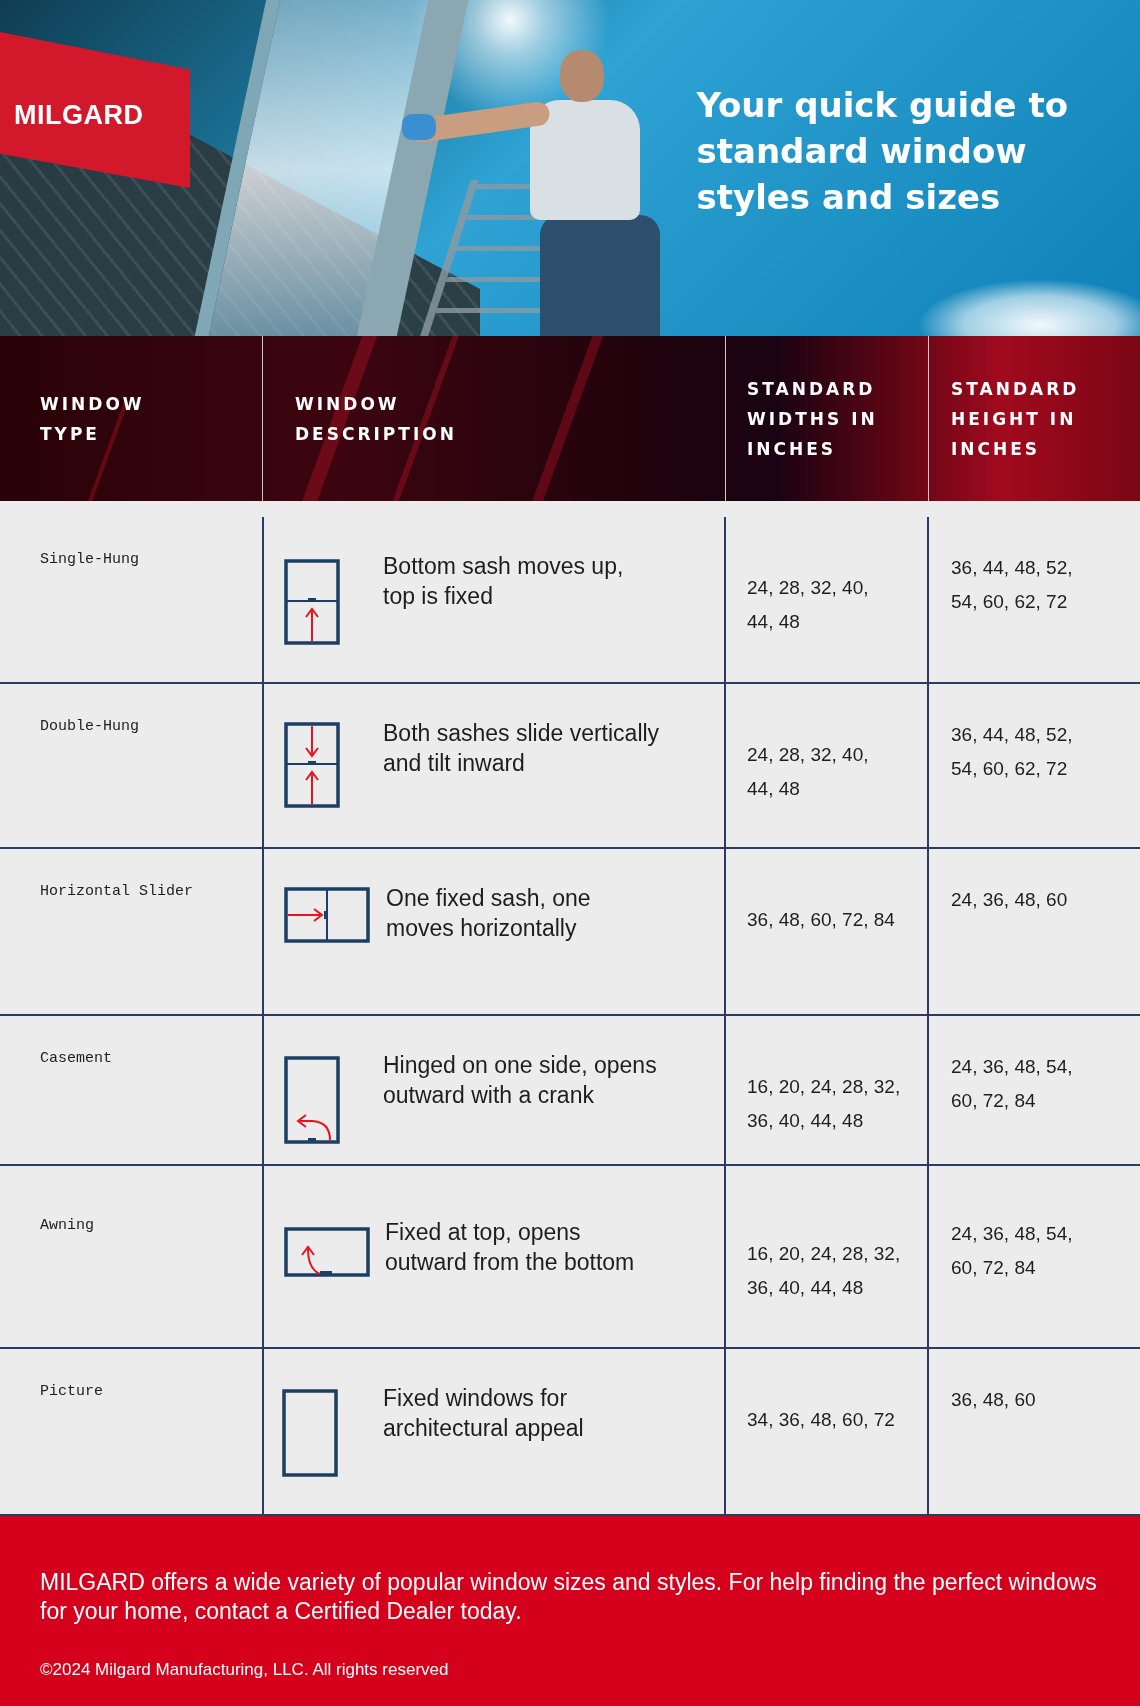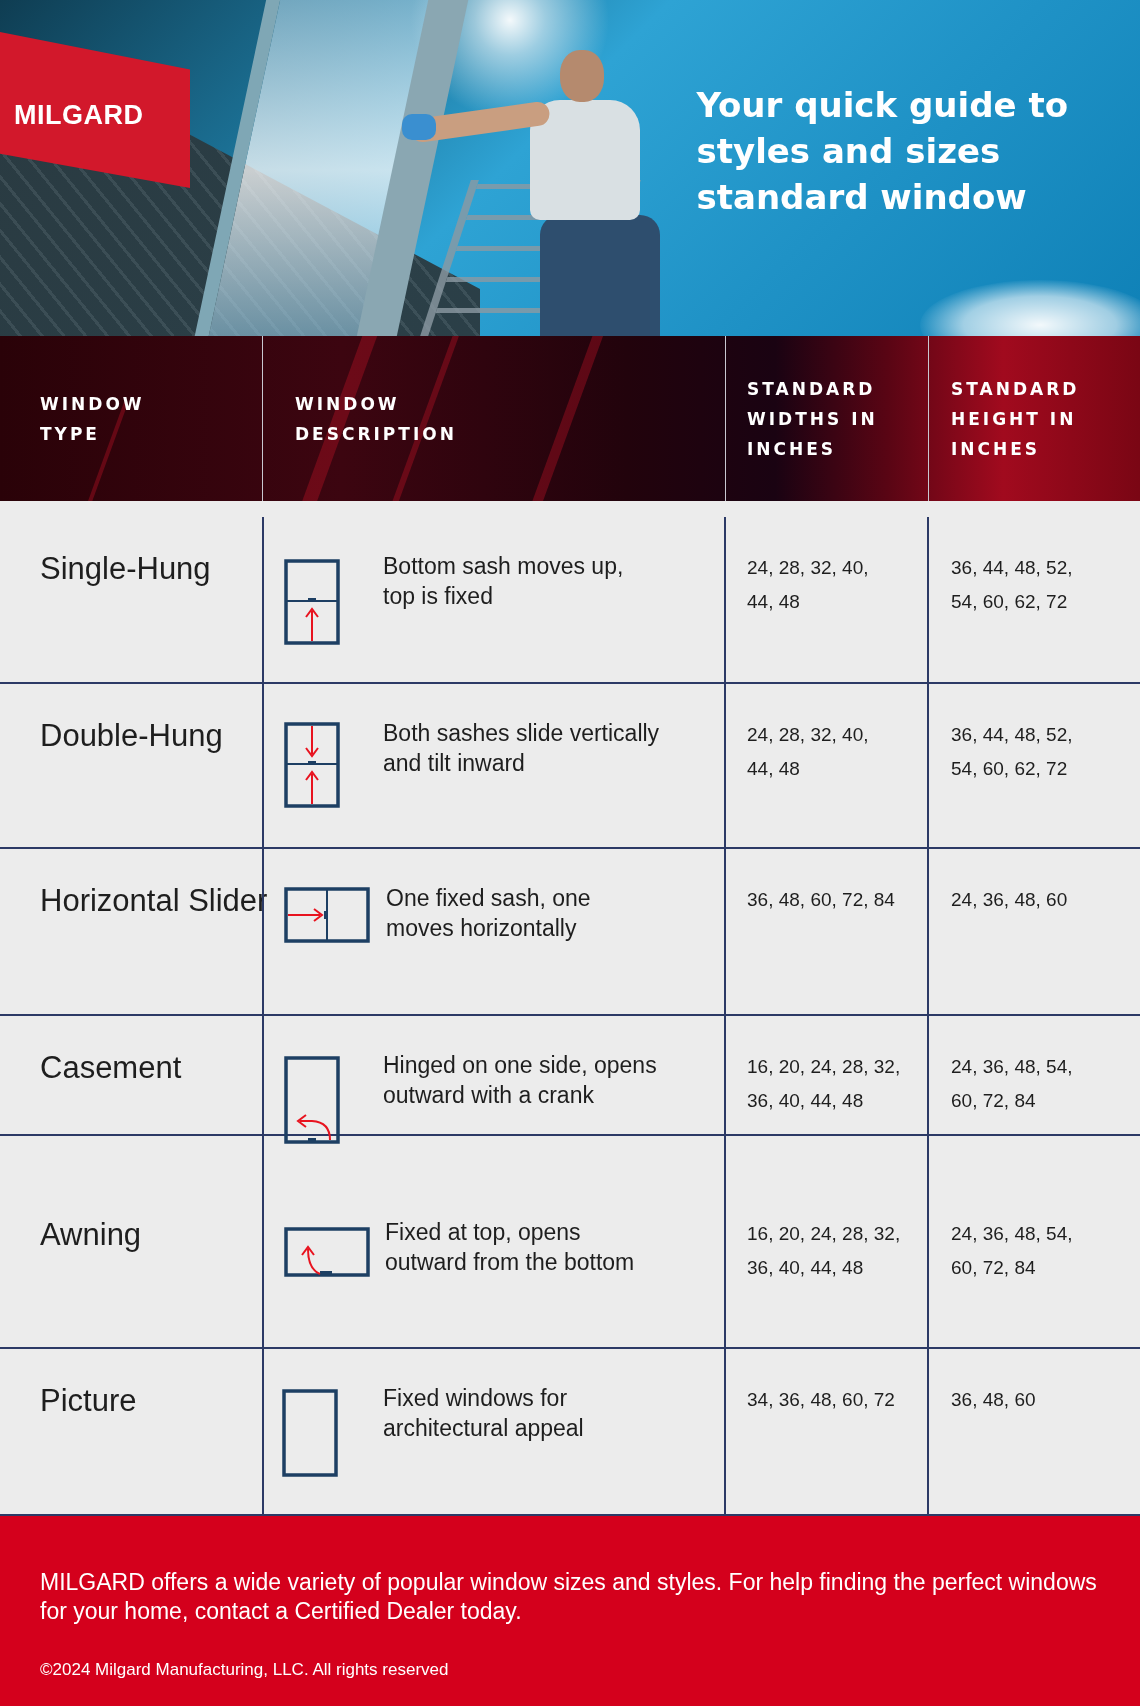--- a/index.html
+++ b/index.html
@@ -73,33 +73,33 @@
     letter-spacing: 3px; line-height: 30px; text-transform: uppercase;
   }
   .thead .divider { position: absolute; top: 0; width: 1px; height: 165px; background: #c8c8d0; }
 
   
   .tbody { position: absolute; left: 0; top: 517px; width: 1140px; height: 999px; background: #ececec; }
   .row { position: absolute; left: 0; width: 1140px; border-bottom: 2px solid #2c3a66; }
   .row:last-child { border-bottom: none; }
   .vline { position: absolute; top: 0; width: 2px; height: 999px; background: #2c3a66; }
   .c-type {
-    position: absolute; left: 40px; top: 34px; font-size: 31px; color: #1e1e1e;
-    font-family: Liberation Sans, sans-serif;
+    position: absolute; left: 40px; top: 34px; font-size: 15px; color: #1e1e1e;
+    font-family: Liberation Mono, monospace;
   }
   .c-icon { position: absolute; left: 284px; }
   .c-desc {
     position: absolute; left: 383px; top: 34px; width: 330px; font-size: 23px; line-height: 30px; color: #1e1e1e;
     font-family: "Liberation Sans", sans-serif;
   }
   .c-w, .c-h {
     position: absolute; top: 34px; font-size: 19px; line-height: 34px; color: #1e1e1e;
     font-family: "Liberation Sans", sans-serif;
   }
-  .c-w { left: 747px; width: 170px; }
+  .c-w { left: 747px; width: 170px; margin-top: 20px; }
   .c-h { left: 951px; width: 180px; }
 
   
   .footer { position: absolute; left: 0; top: 1516px; width: 1140px; height: 190px; background: #d4001c; color: #ffffff; }
   .footer .msg {
     position: absolute; left: 40px; top: 52px; width: 1080px; font-size: 23px; line-height: 29px;
     font-family: "Liberation Sans", sans-serif;
   }
   .footer .copy {
     position: absolute; left: 40px; top: 144px; font-size: 17px; font-family: "Liberation Sans", sans-serif;
@@ -122,22 +122,22 @@
     <div class="head"></div>
   </div>
   <div class="cloud"></div>
 
   <div class="logo">
     <span>MILGARD</span>
   </div>
 
   <div class="hero-title">
     <div>Your quick guide to</div>
+    <div>standard window</div>
     <div>styles and sizes</div>
-    <div>standard window</div>
   </div>
 </div>
 
 <div class="thead">
   <div class="streak" style="left:330px; top:-40px; width:14px; height:260px;"></div>
   <div class="streak" style="left:420px; top:-40px; width:6px; height:260px;"></div>
   <div class="streak" style="left:560px; top:-40px; width:10px; height:260px;"></div>
   <div class="streak" style="left:90px; top:60px; width:4px; height:200px;"></div>
 
   <div class="cell" style="left:40px; width:220px;">
@@ -237,21 +237,21 @@
     <div class="c-w">
       <div>36, 48, 60, 72, 84</div>
       <div></div>
     </div>
     <div class="c-h">
       <div>24, 36, 48, 60</div>
       <div></div>
     </div>
   </div>
 
-  <div class="row" style="top:499px; height:120px;">
+  <div class="row" style="top:499px; height:150px;">
     <div class="c-type">Casement</div>
     <svg class="c-icon" style="top:40px;" width="58" height="90" viewBox="0 0 58 90">
       <rect x="2" y="2" width="52" height="84" fill="none" stroke="#1d3f63" stroke-width="3.5"></rect>
       <rect x="24" y="82" width="8" height="3" fill="#1d3f63"></rect>
       <path d="M46 84 Q46 66 28 65 L16 65" fill="none" stroke="#e8131f" stroke-width="2"></path>
       <polyline points="22,59 14,65 22,71" fill="none" stroke="#e8131f" stroke-width="2"></polyline>
     </svg>
     <div class="c-desc">
       <div>Hinged on one side, opens</div>
       <div>outward with a crank</div>

